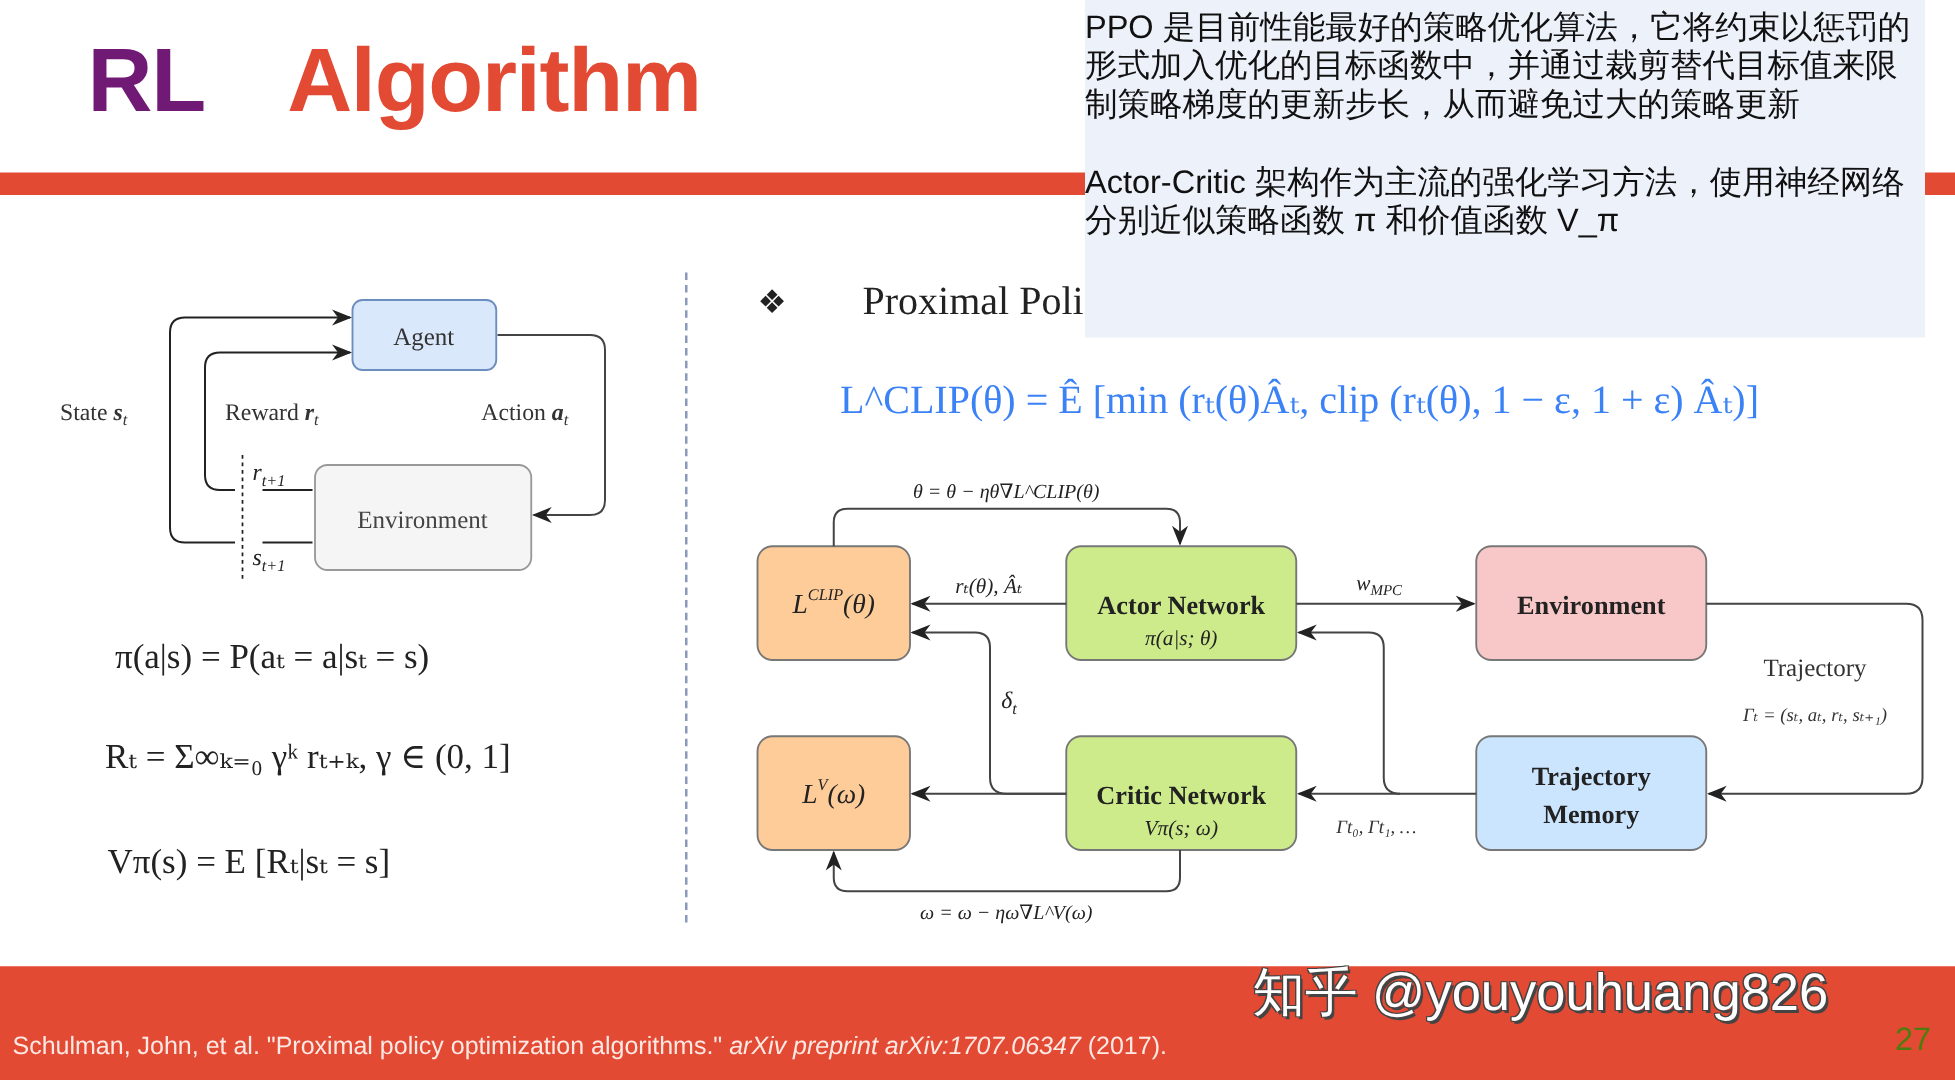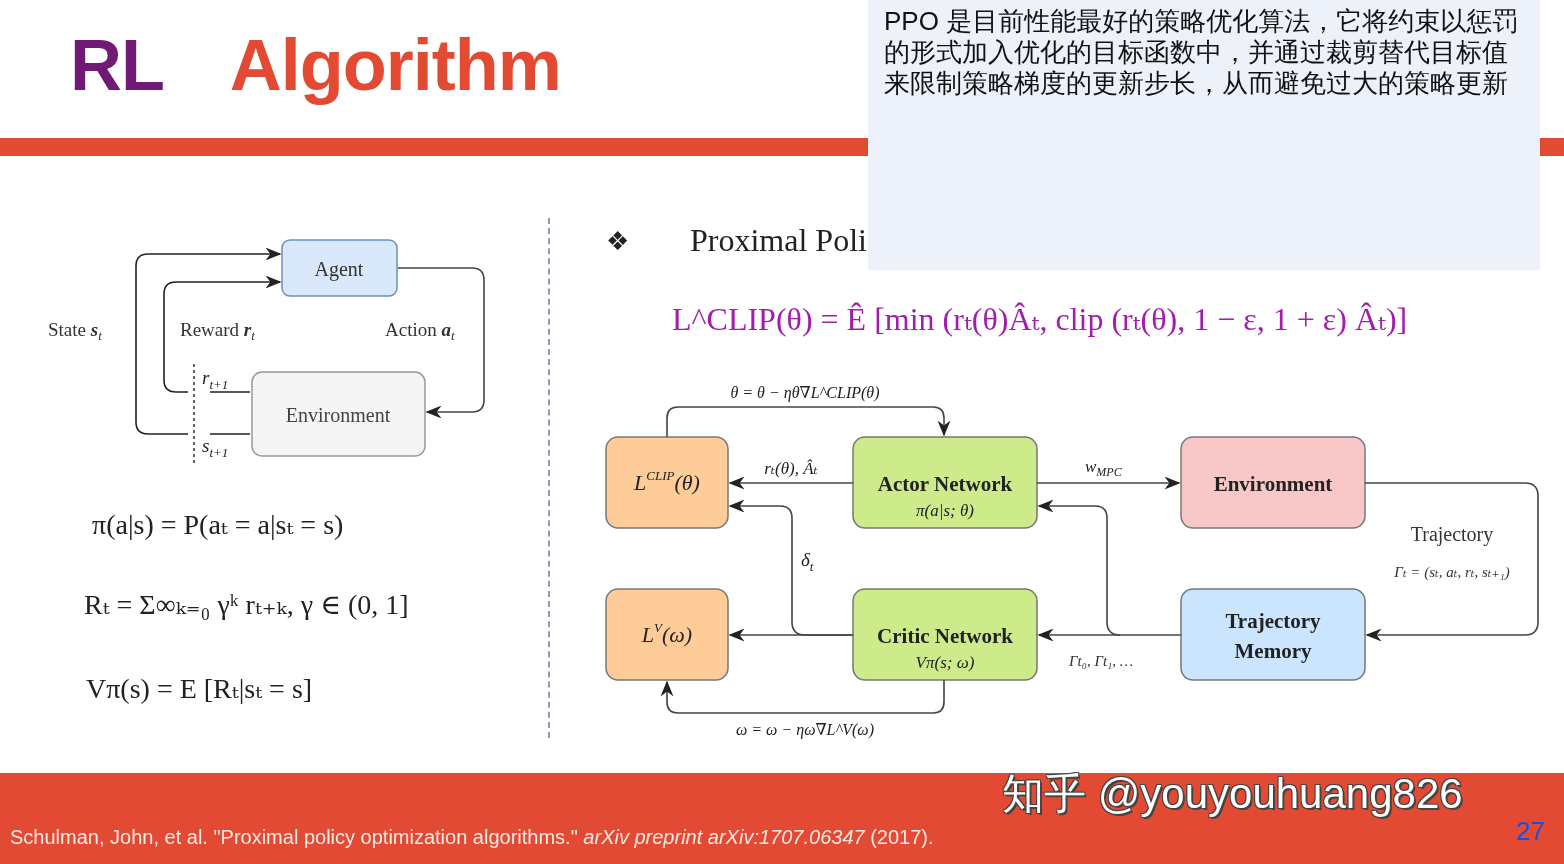--- a/index.html
+++ b/index.html
@@ -2,48 +2,49 @@
 <html><head>
 <meta charset="utf-8">
 <style>
   html, body { margin: 0; padding: 0; }
   body { width: 1564px; height: 864px; position: relative; overflow: hidden; background: #ffffff; font-family: "Liberation Sans", sans-serif; }
   .abs { position: absolute; }
   .title { left: 70px; top: 20px; font-size: 72px; font-weight: bold; letter-spacing: -1px; line-height: 90px; }
   .title .rl { color: #701a75; }
   .title .algo { color: #e34a33; margin-left: 48px; }
   .top-bar { left: 0; top: 138px; width: 1564px; height: 18px; background: #e34a33; }
-  .note { left: 868px; top: 0; width: 672px; height: 270px; background: #edf1fa; color: #111; font-size: 26px; line-height: 31px; padding: 6px 16px; box-sizing: border-box; }
+  .note { left: 868px; top: 0; width: 672px; height: 270px; background: #edf1fa; color: #111; font-size: 26px; line-height: 31px; padding: 6px 0; box-sizing: border-box; }
   .note p { margin: 0; }
   .note .gap { height: 31px; }
   .divider { left: 548px; top: 218px; width: 0; height: 520px; border-left: 2px dashed #8a9ab8; }
   .serif { font-family: "Liberation Serif", "DejaVu Serif", serif; }
   .bullet { left: 606px; top: 226px; font-size: 26px; color: #222; }
   .ppo-title { left: 674px; top: 222px; font-size: 32px; color: #222; margin-left: 16px; }
-  .eq-clip { left: 672px; top: 300px; font-size: 32px; color: #a21caf; white-space: nowrap; }
+  .eq-clip { left: 672px; top: 300px; font-size: 32px; color: #3b82f6; white-space: nowrap; }
   .formula { font-size: 28px; color: #222; white-space: nowrap; }
   .footer { left: 0; top: 773px; width: 1564px; height: 91px; background: #e34a33; }
   .cite { left: 10px; top: 826px; font-size: 20px; color: #fde9e4; white-space: nowrap; }
   .cite i { font-style: italic; }
-  .pagenum { left: 1516px; top: 816px; font-size: 26px; color: #1d4ed8; }
+  .pagenum { left: 1516px; top: 816px; font-size: 26px; color: #4d7c0f; }
   .watermark { left: 1002px; top: 766px; font-size: 42px; color: #ffffff; text-shadow: 2px 2px 0 #444, -1px -1px 0 #444, 1px -1px 0 #444, -1px 1px 0 #444; white-space: nowrap; }
   svg text { font-family: "Liberation Serif", "DejaVu Serif", serif; }
 </style>
 </head>
 <body>
 
 <div class="abs title">
   <span class="rl">RL</span>
   <span class="algo">Algorithm</span>
 </div>
 <div class="abs top-bar"></div>
 
 <div class="abs note">
   <p>PPO 是目前性能最好的策略优化算法，它将约束以惩罚的形式加入优化的目标函数中，并通过裁剪替代目标值来限制策略梯度的更新步长，从而避免过大的策略更新</p>
   <div class="gap"></div>
+  <p>Actor-Critic 架构作为主流的强化学习方法，使用神经网络分别近似策略函数 π 和价值函数 V_π</p>
 </div>
 
 <svg class="abs" style="left:30px;top:230px" width="480" height="240">
   <defs>
     <marker id="ah" markerWidth="10" markerHeight="10" refX="9" refY="5" orient="auto">
       <path d="M0,1 L10,5 L0,9 L3,5 Z" fill="#222"></path>
     </marker>
   </defs>
 
   <rect x="252" y="10" width="115" height="56" rx="8" fill="#dae8fc" stroke="#6c8ebf" stroke-width="1.5"></rect>

